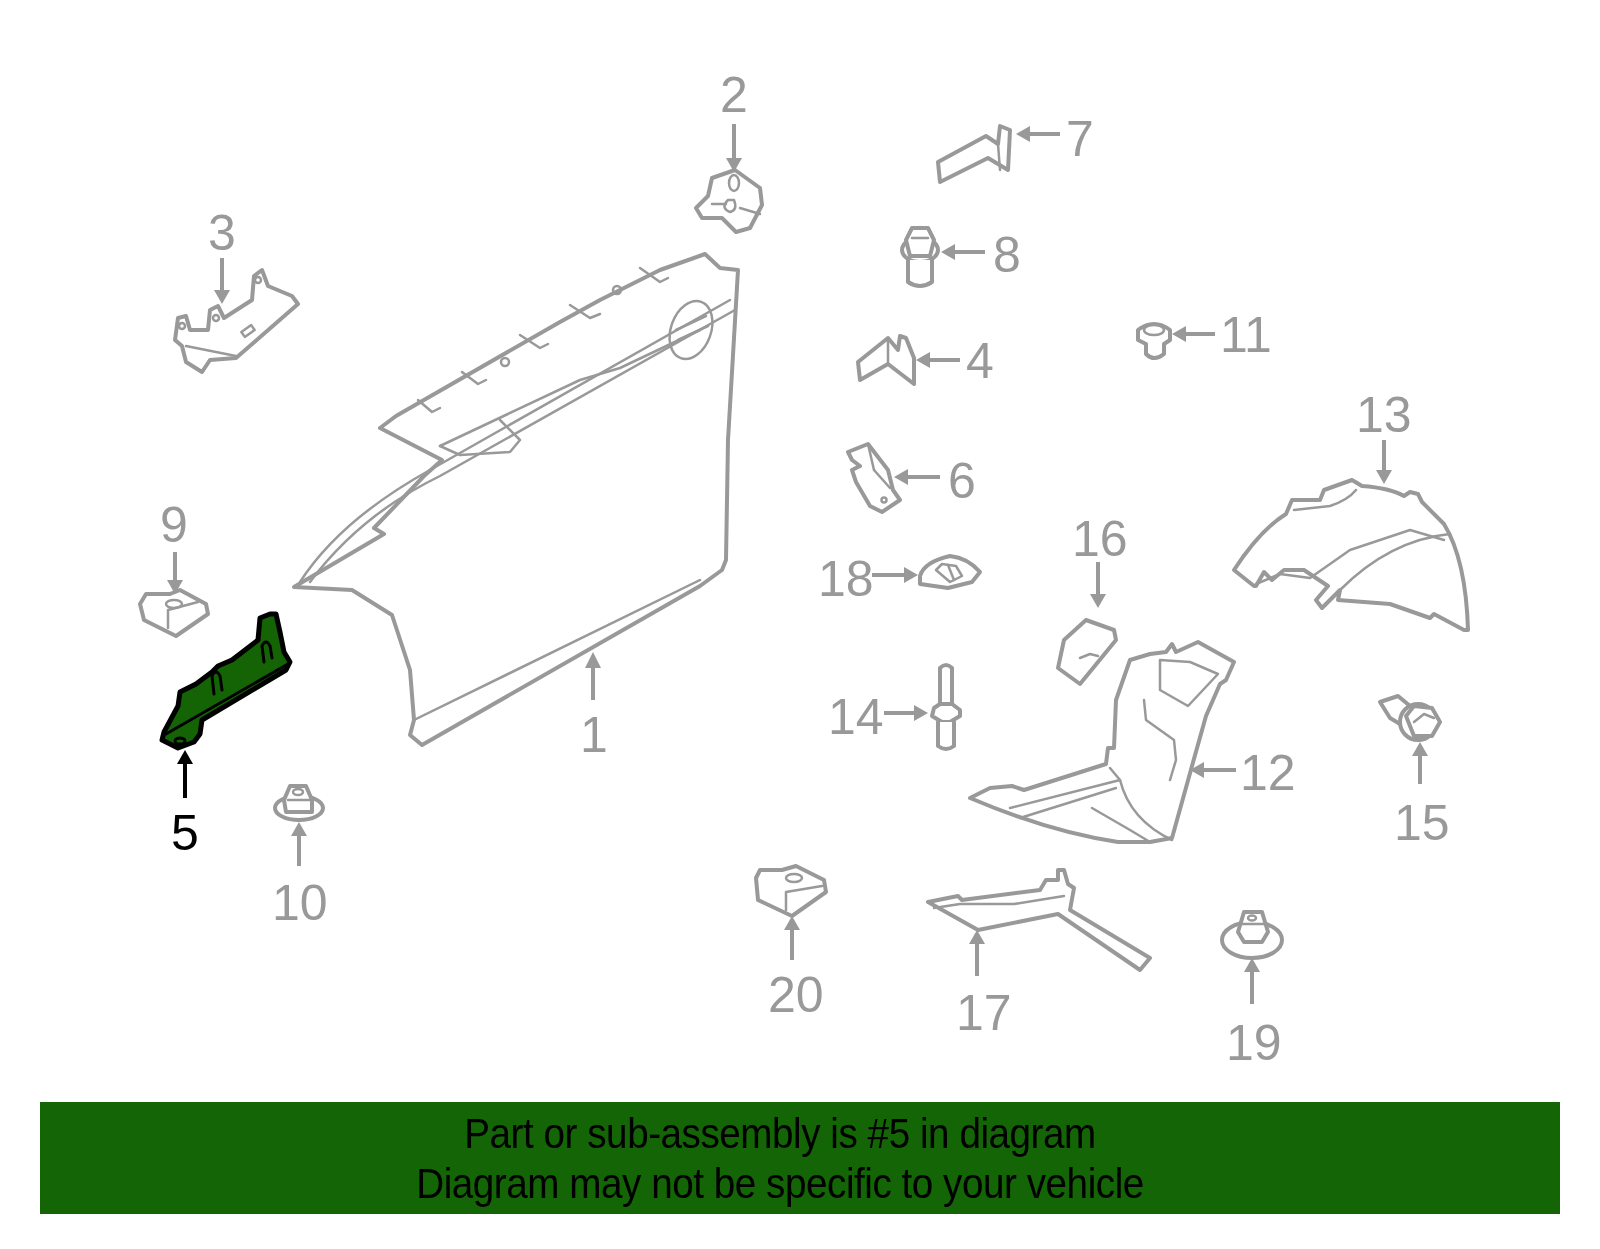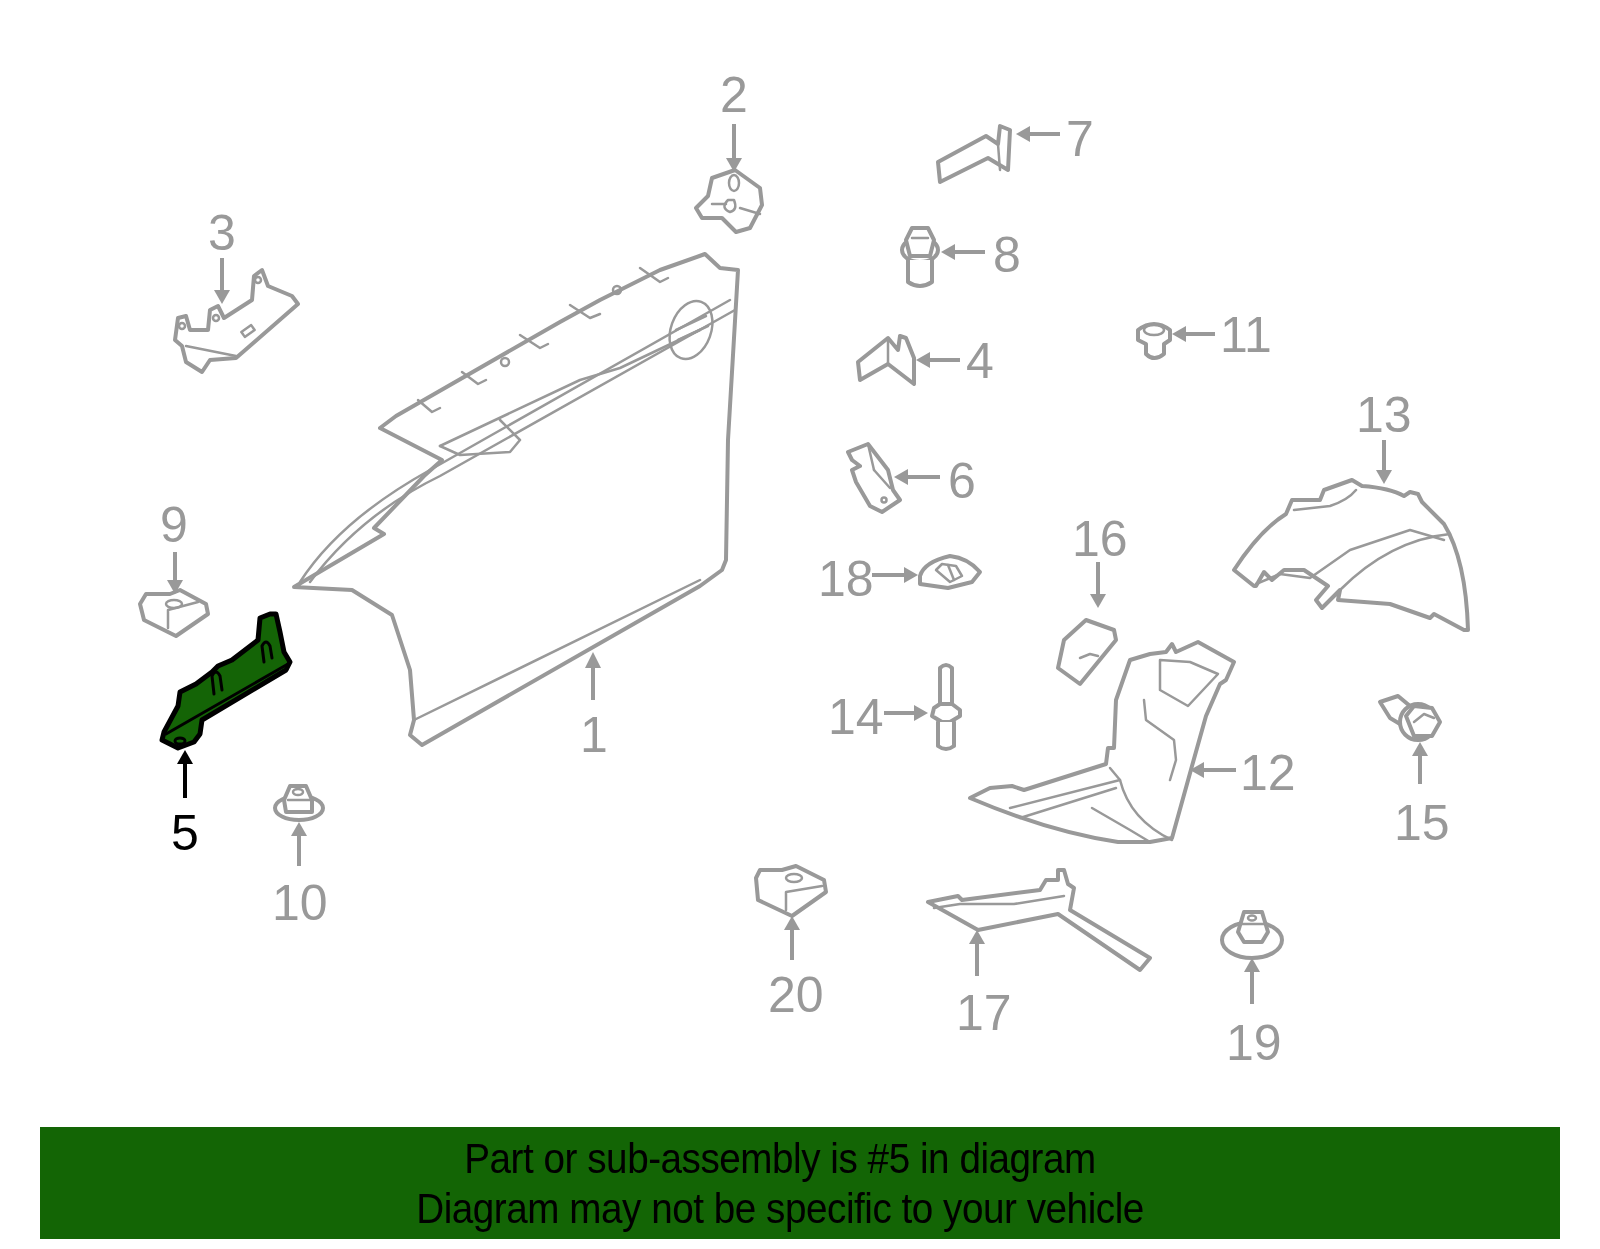--- a/index.html
+++ b/index.html
@@ -8,21 +8,21 @@
   .lbl{font-family:"Liberation Sans",sans-serif;font-size:50px;fill:#999999;}
   .lbl.hl{fill:#000000;}
   .part{fill:#ffffff;stroke:#999999;stroke-width:4;stroke-linejoin:round;stroke-linecap:round;}
   .thin{fill:none;stroke:#999999;stroke-width:2.5;stroke-linejoin:round;stroke-linecap:round;}
   .arrow{stroke:#999999;stroke-width:4;fill:none;}
   .head{fill:#999999;}
   .part.hl{fill:#146406;stroke:#000000;stroke-width:5;}
   .thin.hl{stroke:#000000;stroke-width:3;}
   .arrow.hl{stroke:#000000;}
   .head.hl{fill:#000000;}
-  #banner{position:absolute;left:40px;top:1127px;width:1520px;height:112px;background:#136505;}
+  #banner{position:absolute;left:40px;top:1102px;width:1520px;height:112px;background:#136505;}
   #banner .line{position:absolute;left:0;width:1480px;text-align:center;color:#000;font-family:"Liberation Sans",sans-serif;font-size:42px;transform:scaleX(0.92);transform-origin:center;letter-spacing:-0.5px;}
   #banner .l1{top:8px;}
   #banner .l2{top:58px;}
 </style>
 </head>
 <body>
 
 <svg id="diagram" viewBox="0 0 1600 1249" xmlns="http://www.w3.org/2000/svg">
   <defs>
     <marker id="ah" markerWidth="6" markerHeight="6" refX="3" refY="3" orient="auto"></marker>

